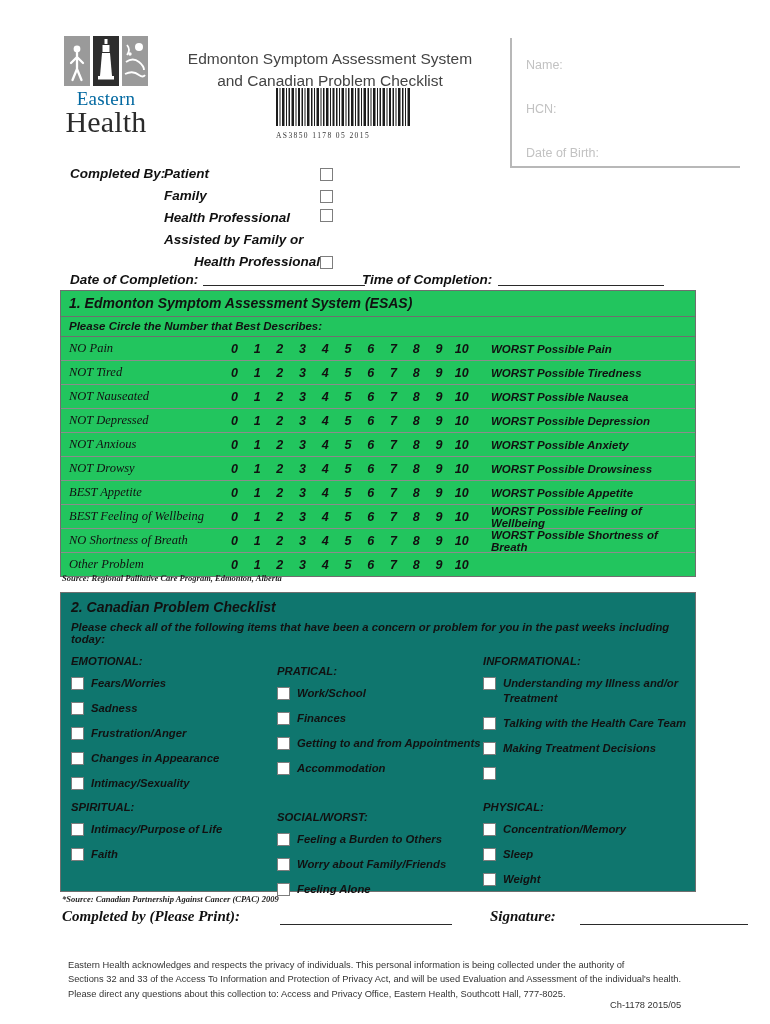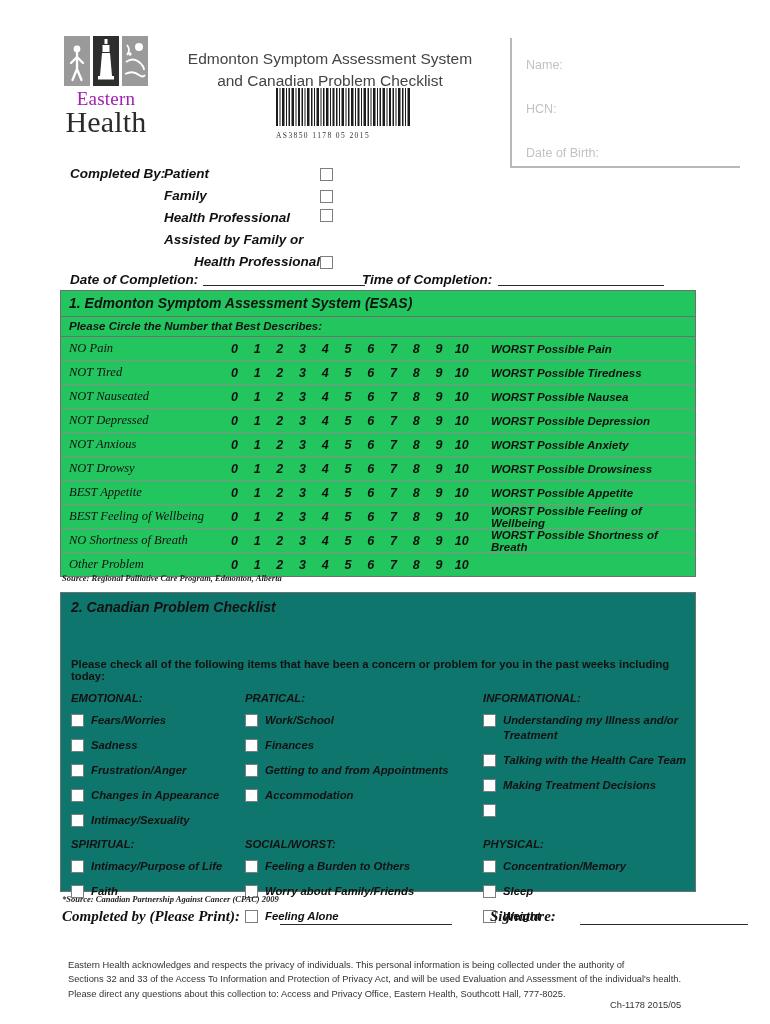--- a/index.html
+++ b/index.html
@@ -10,21 +10,21 @@
   .page{position:absolute;inset:0;}
 
   
   .header{position:absolute;left:0;top:0;width:770px;height:180px;}
 
   .logo{position:absolute;left:60px;top:36px;width:92px;}
   .logo-panels{display:flex;gap:3px;justify-content:center;}
   .logo-panel{width:26px;height:50px;background:#9a9a9a;position:relative;overflow:hidden;}
   .logo-panel.mid{background:#2e2e2e;}
   .logo-panel svg{position:absolute;left:0;top:0;}
-  .logo-eastern{font-family:"Liberation Serif",serif;font-size:19px;color:#a21caf;
+  .logo-eastern{font-family:"Liberation Serif",serif;font-size:19px;color:#0369a1;
     text-align:center;line-height:1.05;margin-top:3px;letter-spacing:.2px;}
   .logo-health{font-family:"Liberation Serif",serif;font-size:30px;color:#2b2b2b;
     text-align:center;line-height:1;margin-top:-2px;letter-spacing:.2px;}
 
   .title{position:absolute;left:160px;top:48px;width:340px;text-align:center;
     font-size:15.5px;color:#444;line-height:1.45;}
 
   .barcode-wrap{position:absolute;left:276px;top:88px;width:140px;text-align:left;}
   .barcode{height:38px;width:136px;margin:0 auto;}
   .barcode-text{font-family:"Liberation Serif",serif;font-size:7.5px;color:#333;
@@ -69,25 +69,25 @@
   .esas-nums{width:250px;display:flex;}
   .esas-num{flex:1;text-align:center;font-style:italic;font-weight:bold;font-size:12.5px;}
   .esas-right{flex:1;padding-left:18px;font-style:italic;font-weight:bold;font-size:11.5px;}
   .src1{position:absolute;left:62px;top:573px;font-family:"Liberation Serif",serif;
     font-style:italic;font-weight:bold;font-size:8.5px;color:#222;}
 
   
   .sec2{position:absolute;left:60px;top:592px;width:636px;height:300px;
     border:1.5px solid #6f6f6f;box-sizing:border-box;background:#0f766e;}
   .cpc-title{padding:6px 10px 2px 10px;font-style:italic;font-weight:bold;font-size:14px;}
-  .cpc-instr{padding:4px 10px 0 10px;font-weight:bold;font-size:11.3px;margin-top:37px;}
+  .cpc-instr{padding:4px 10px 0 10px;font-style:italic;font-weight:bold;font-size:11.3px;}
   .cpc-grid{position:relative;margin-top:10px;height:100px;}
   .cpc-col{position:absolute;top:0;}
   .c0{left:10px;width:190px;}
-  .c1{left:184px;width:222px;}
+  .c1{left:216px;width:222px;margin-top:10px;}
   .c2{left:422px;width:205px;}
   .cpc-cat{font-style:italic;font-weight:bold;font-size:11.3px;margin-bottom:9px;}
   .cpc-item{position:relative;padding-left:20px;margin-bottom:10px;
     font-style:italic;font-weight:bold;font-size:11.3px;line-height:1.32;}
   .cpc-item .chk{position:absolute;left:0;top:1px;}
   .src2{position:absolute;left:62px;top:894px;font-family:"Liberation Serif",serif;
     font-style:italic;font-weight:bold;font-size:8.5px;color:#222;}
 
   
   .sig-row{position:absolute;left:62px;top:908px;width:650px;height:24px;}

